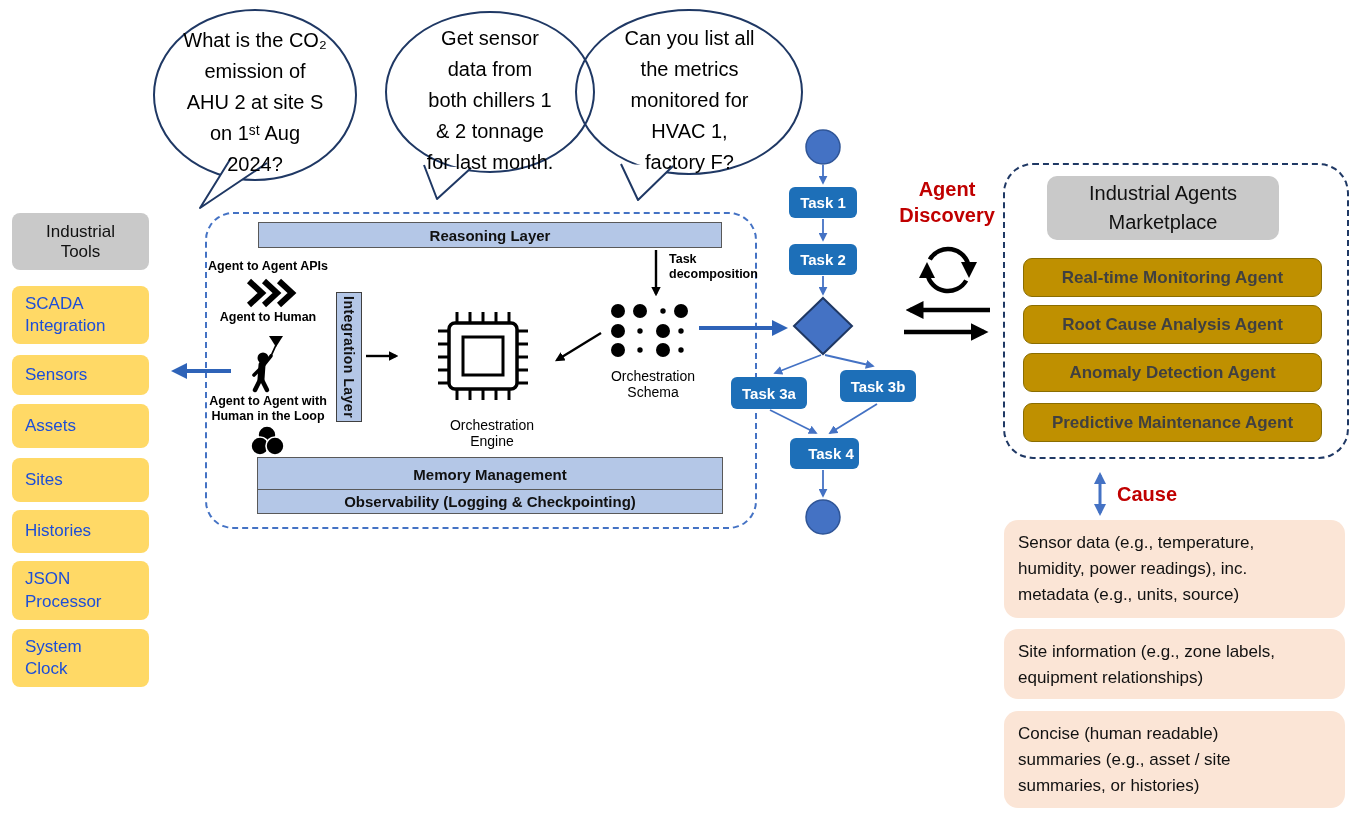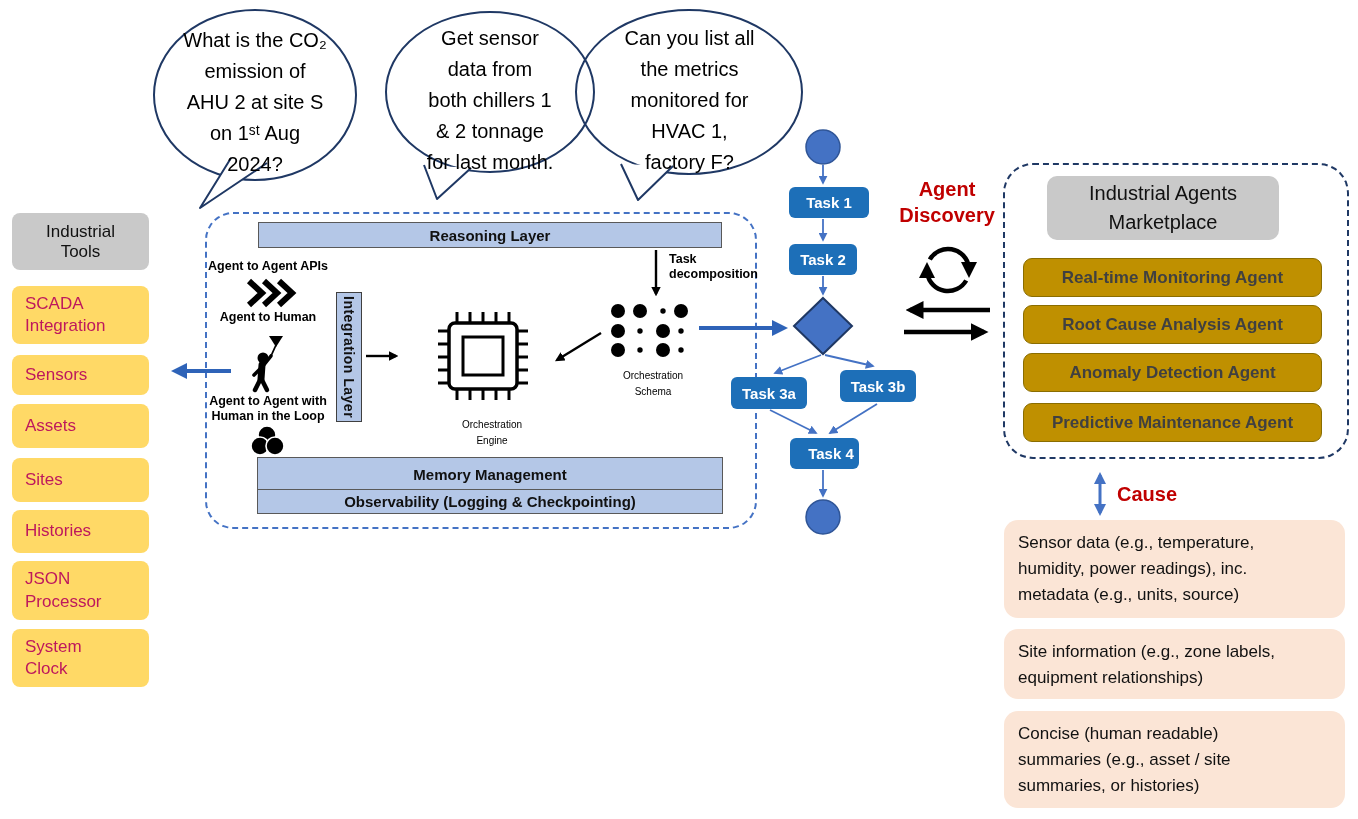--- a/index.html
+++ b/index.html
@@ -10,25 +10,25 @@
   .pre{white-space:pre-line;}
   .dash-main{position:absolute;z-index:1;border:2px dashed var(--flow_blue,#4472c4);border-radius:28px;}
   .dash-market{position:absolute;z-index:1;border:2px dashed var(--navy_outline,#1f3864);border-radius:30px;}
   .bubble-text{z-index:3;text-align:center;font-size:20px;line-height:31px;color:#000;}
   .bar{background:var(--light_blue_bar,#b4c7e7);border:1.5px solid #595959;display:flex;
        align-items:center;justify-content:center;font-weight:700;font-size:15px;color:#111;}
   .vbar{background:var(--light_blue_bar,#b4c7e7);border:1.5px solid #404040;display:flex;
         align-items:center;justify-content:center;font-weight:700;font-size:14px;
         writing-mode:vertical-rl;letter-spacing:.5px;}
   .small-label{text-align:center;font-size:12.5px;font-weight:600;line-height:15px;color:#000;}
-  .cap{text-align:center;font-size:10px;font-weight:500;line-height:16px;color:#000;}
+  .cap{text-align:center;font-size:14px;font-weight:500;line-height:16px;color:#000;}
   .task{background:var(--task_blue,#1d6fb8);border-radius:6px;color:#fff;font-weight:700;
         font-size:15px;display:flex;align-items:center;justify-content:center;}
   .ybox{background:var(--sidebar_yellow,#ffd966);border-radius:8px;display:flex;align-items:center;
-        padding-left:13px;font-size:17px;line-height:1.3;color:#be185d;}
+        padding-left:13px;font-size:17px;line-height:1.3;color:#1d4ed8;}
   .gbox{background:var(--tool_gray,#c9c9c9);border-radius:8px;display:flex;align-items:center;
         justify-content:center;text-align:center;color:#111;}
   .agent{background:var(--agent_gold,#bf9000);border:1.5px solid #8a6d00;border-radius:9px;
          display:flex;align-items:center;justify-content:center;font-size:17px;font-weight:600;color:#404040;}
   .peach{background:var(--output_peach,#fbe5d6);border-radius:14px;font-size:17px;line-height:26px;
          padding:10px 10px 0 14px;color:#111;}
   .red-label{color:var(--label_red,#c00000);font-weight:700;font-size:20px;line-height:26px;text-align:center;}
 </style>
 </head>
 <body>
@@ -209,21 +209,21 @@
   <div class="abs small-label" style="left:208px;top:310px;width:120px;">Agent to Human</div>
   <div class="abs small-label pre" style="left:198px;top:394px;width:140px;">Agent to Agent with
 Human in the Loop</div>
   <div class="abs cap pre" style="left:432px;top:417px;width:120px;">Orchestration
 Engine</div>
   <div class="abs cap pre" style="left:597px;top:368px;width:112px;">Orchestration
 Schema</div>
   <div class="abs small-label pre" style="left:669px;top:252px;width:95px;text-align:left;">Task
 decomposition</div>
 
-  <div class="abs task" style="left:789px;top:187px;width:80px;height:31px;">Task 1</div>
+  <div class="abs task" style="left:789px;top:187px;width:68px;height:31px;">Task 1</div>
   <div class="abs task" style="left:789px;top:244px;width:68px;height:31px;">Task 2</div>
   <div class="abs task" style="left:731px;top:377px;width:76px;height:32px;">Task 3a</div>
   <div class="abs task" style="left:840px;top:370px;width:76px;height:32px;">Task 3b</div>
   <div class="abs task" style="left:790px;top:438px;width:69px;height:31px;padding-left:13px;">Task 4</div>
 
   <div class="abs red-label pre" style="left:886px;top:176px;width:122px;">Agent
 Discovery</div>
 
   <div class="abs gbox pre" style="left:1047px;top:176px;width:232px;height:64px;font-size:20px;line-height:1.45;border-radius:10px;">Industrial Agents
 Marketplace</div>

